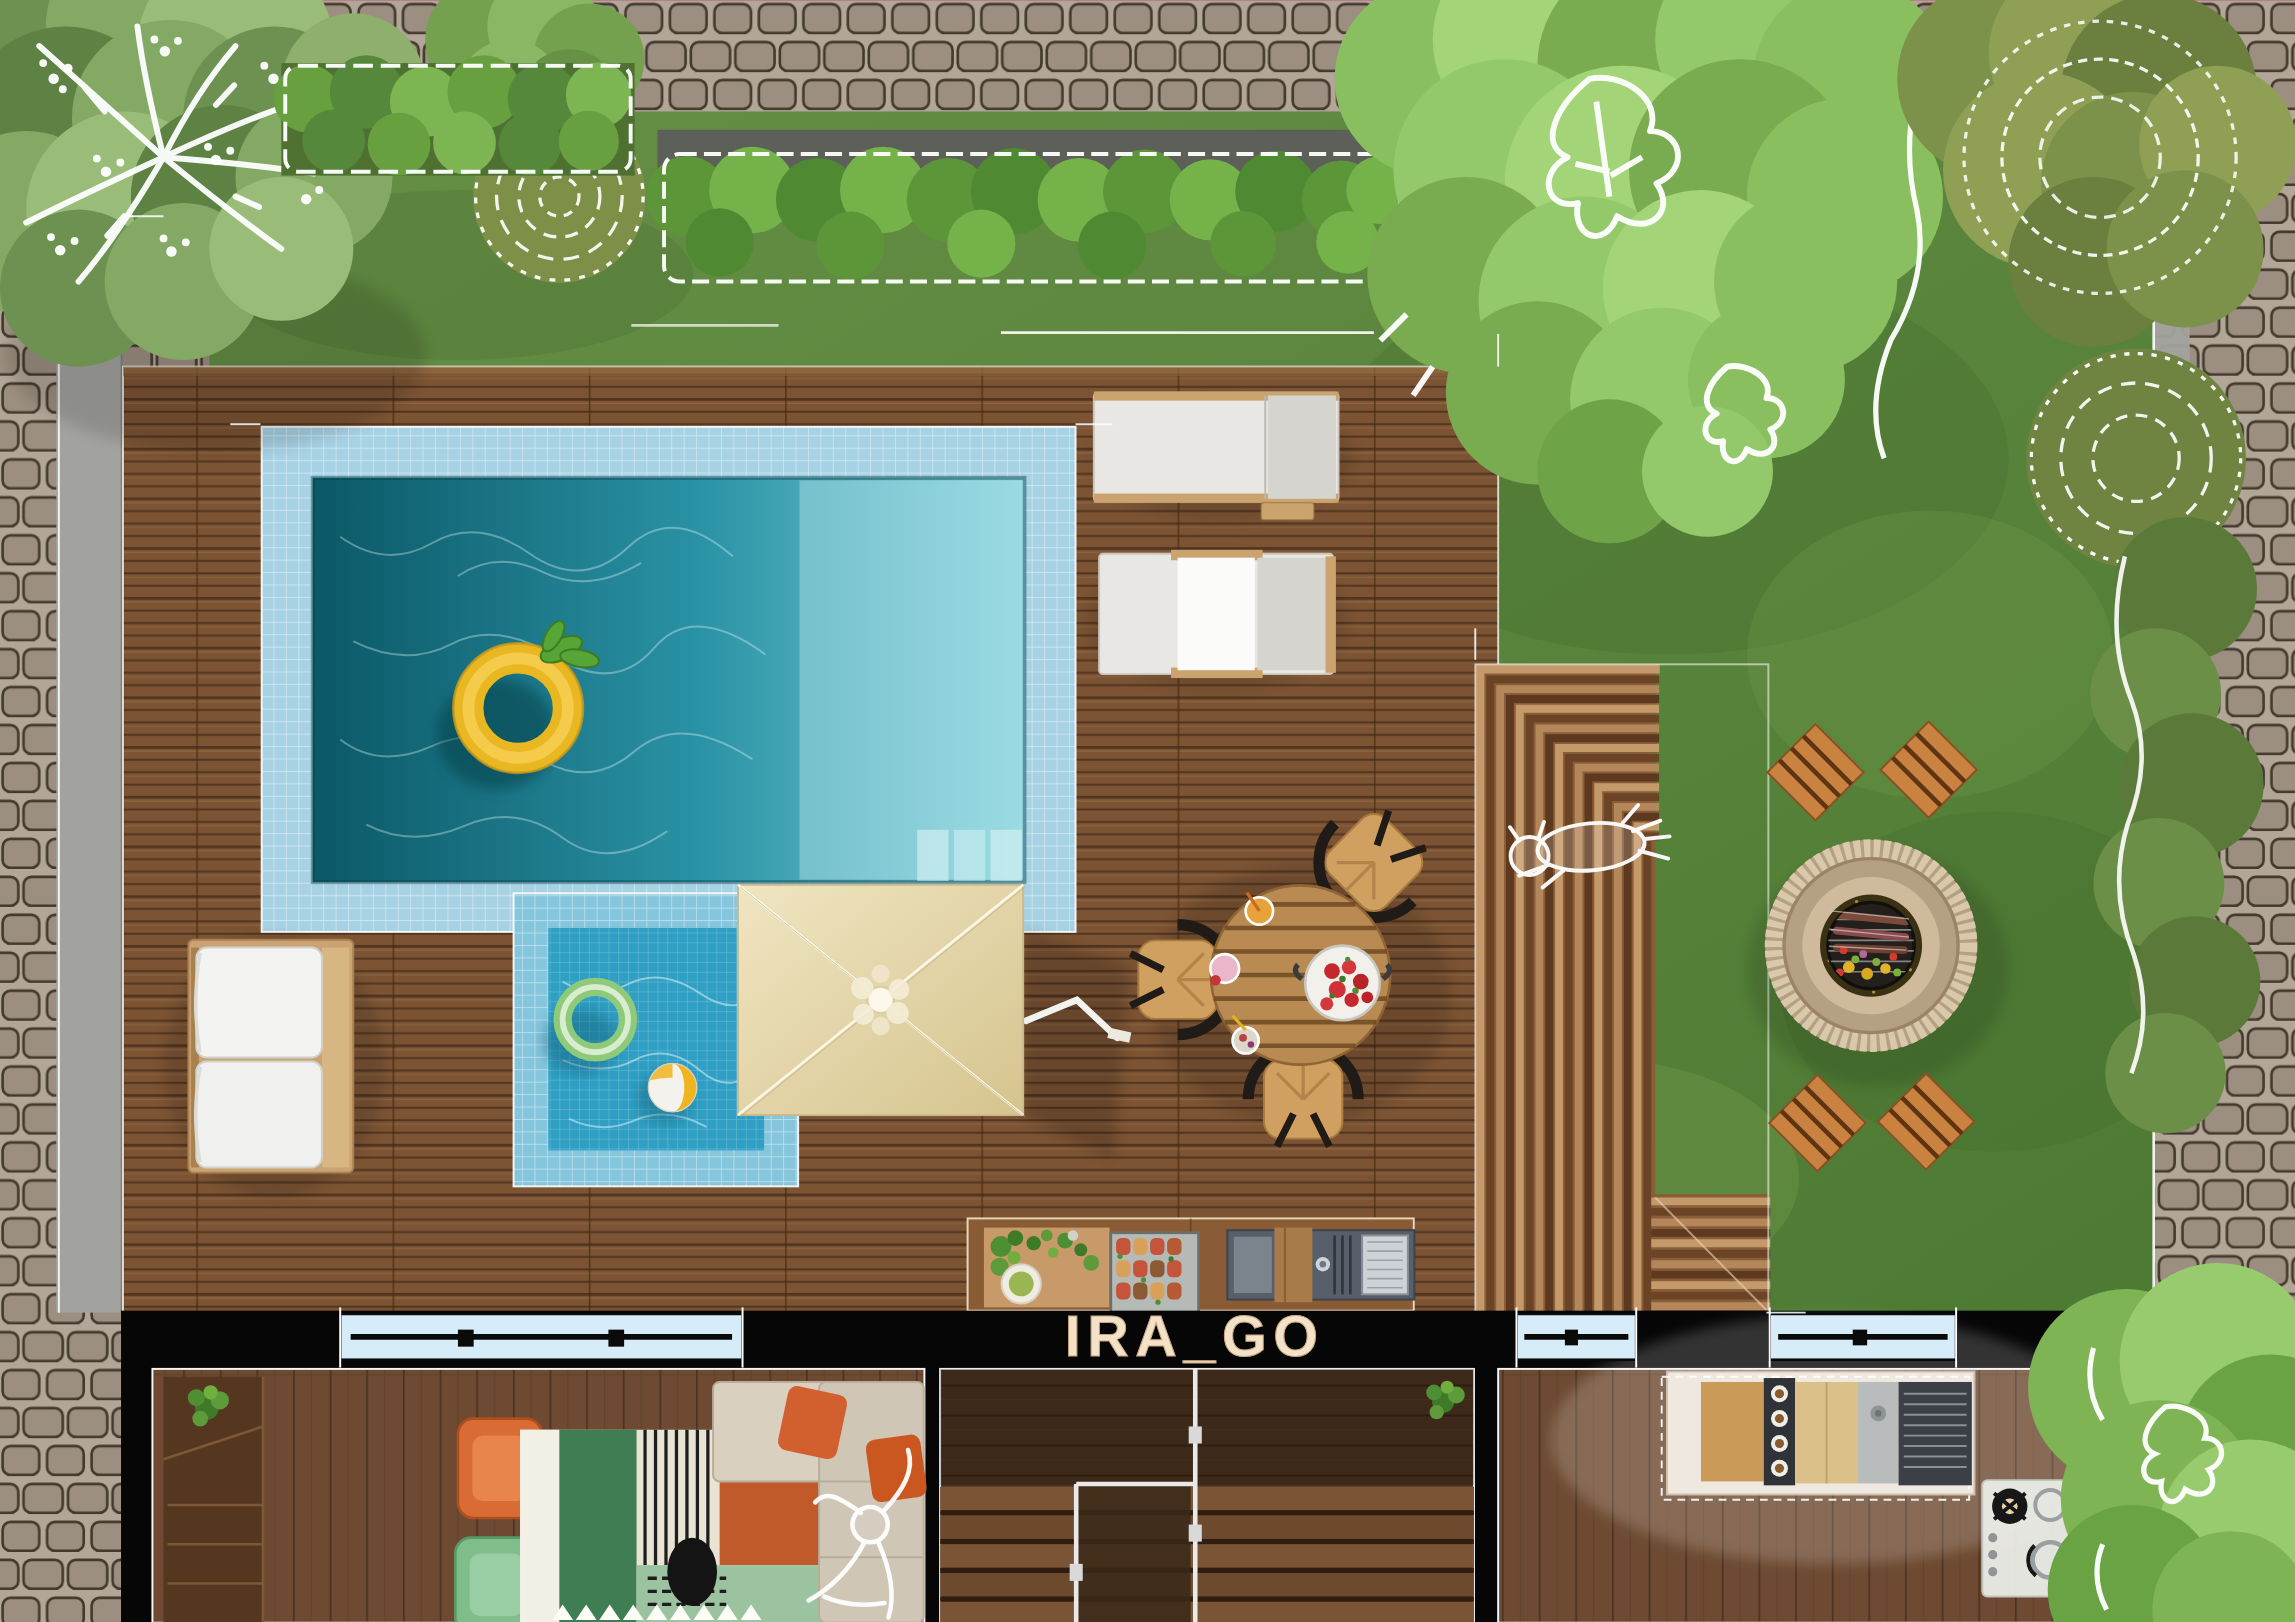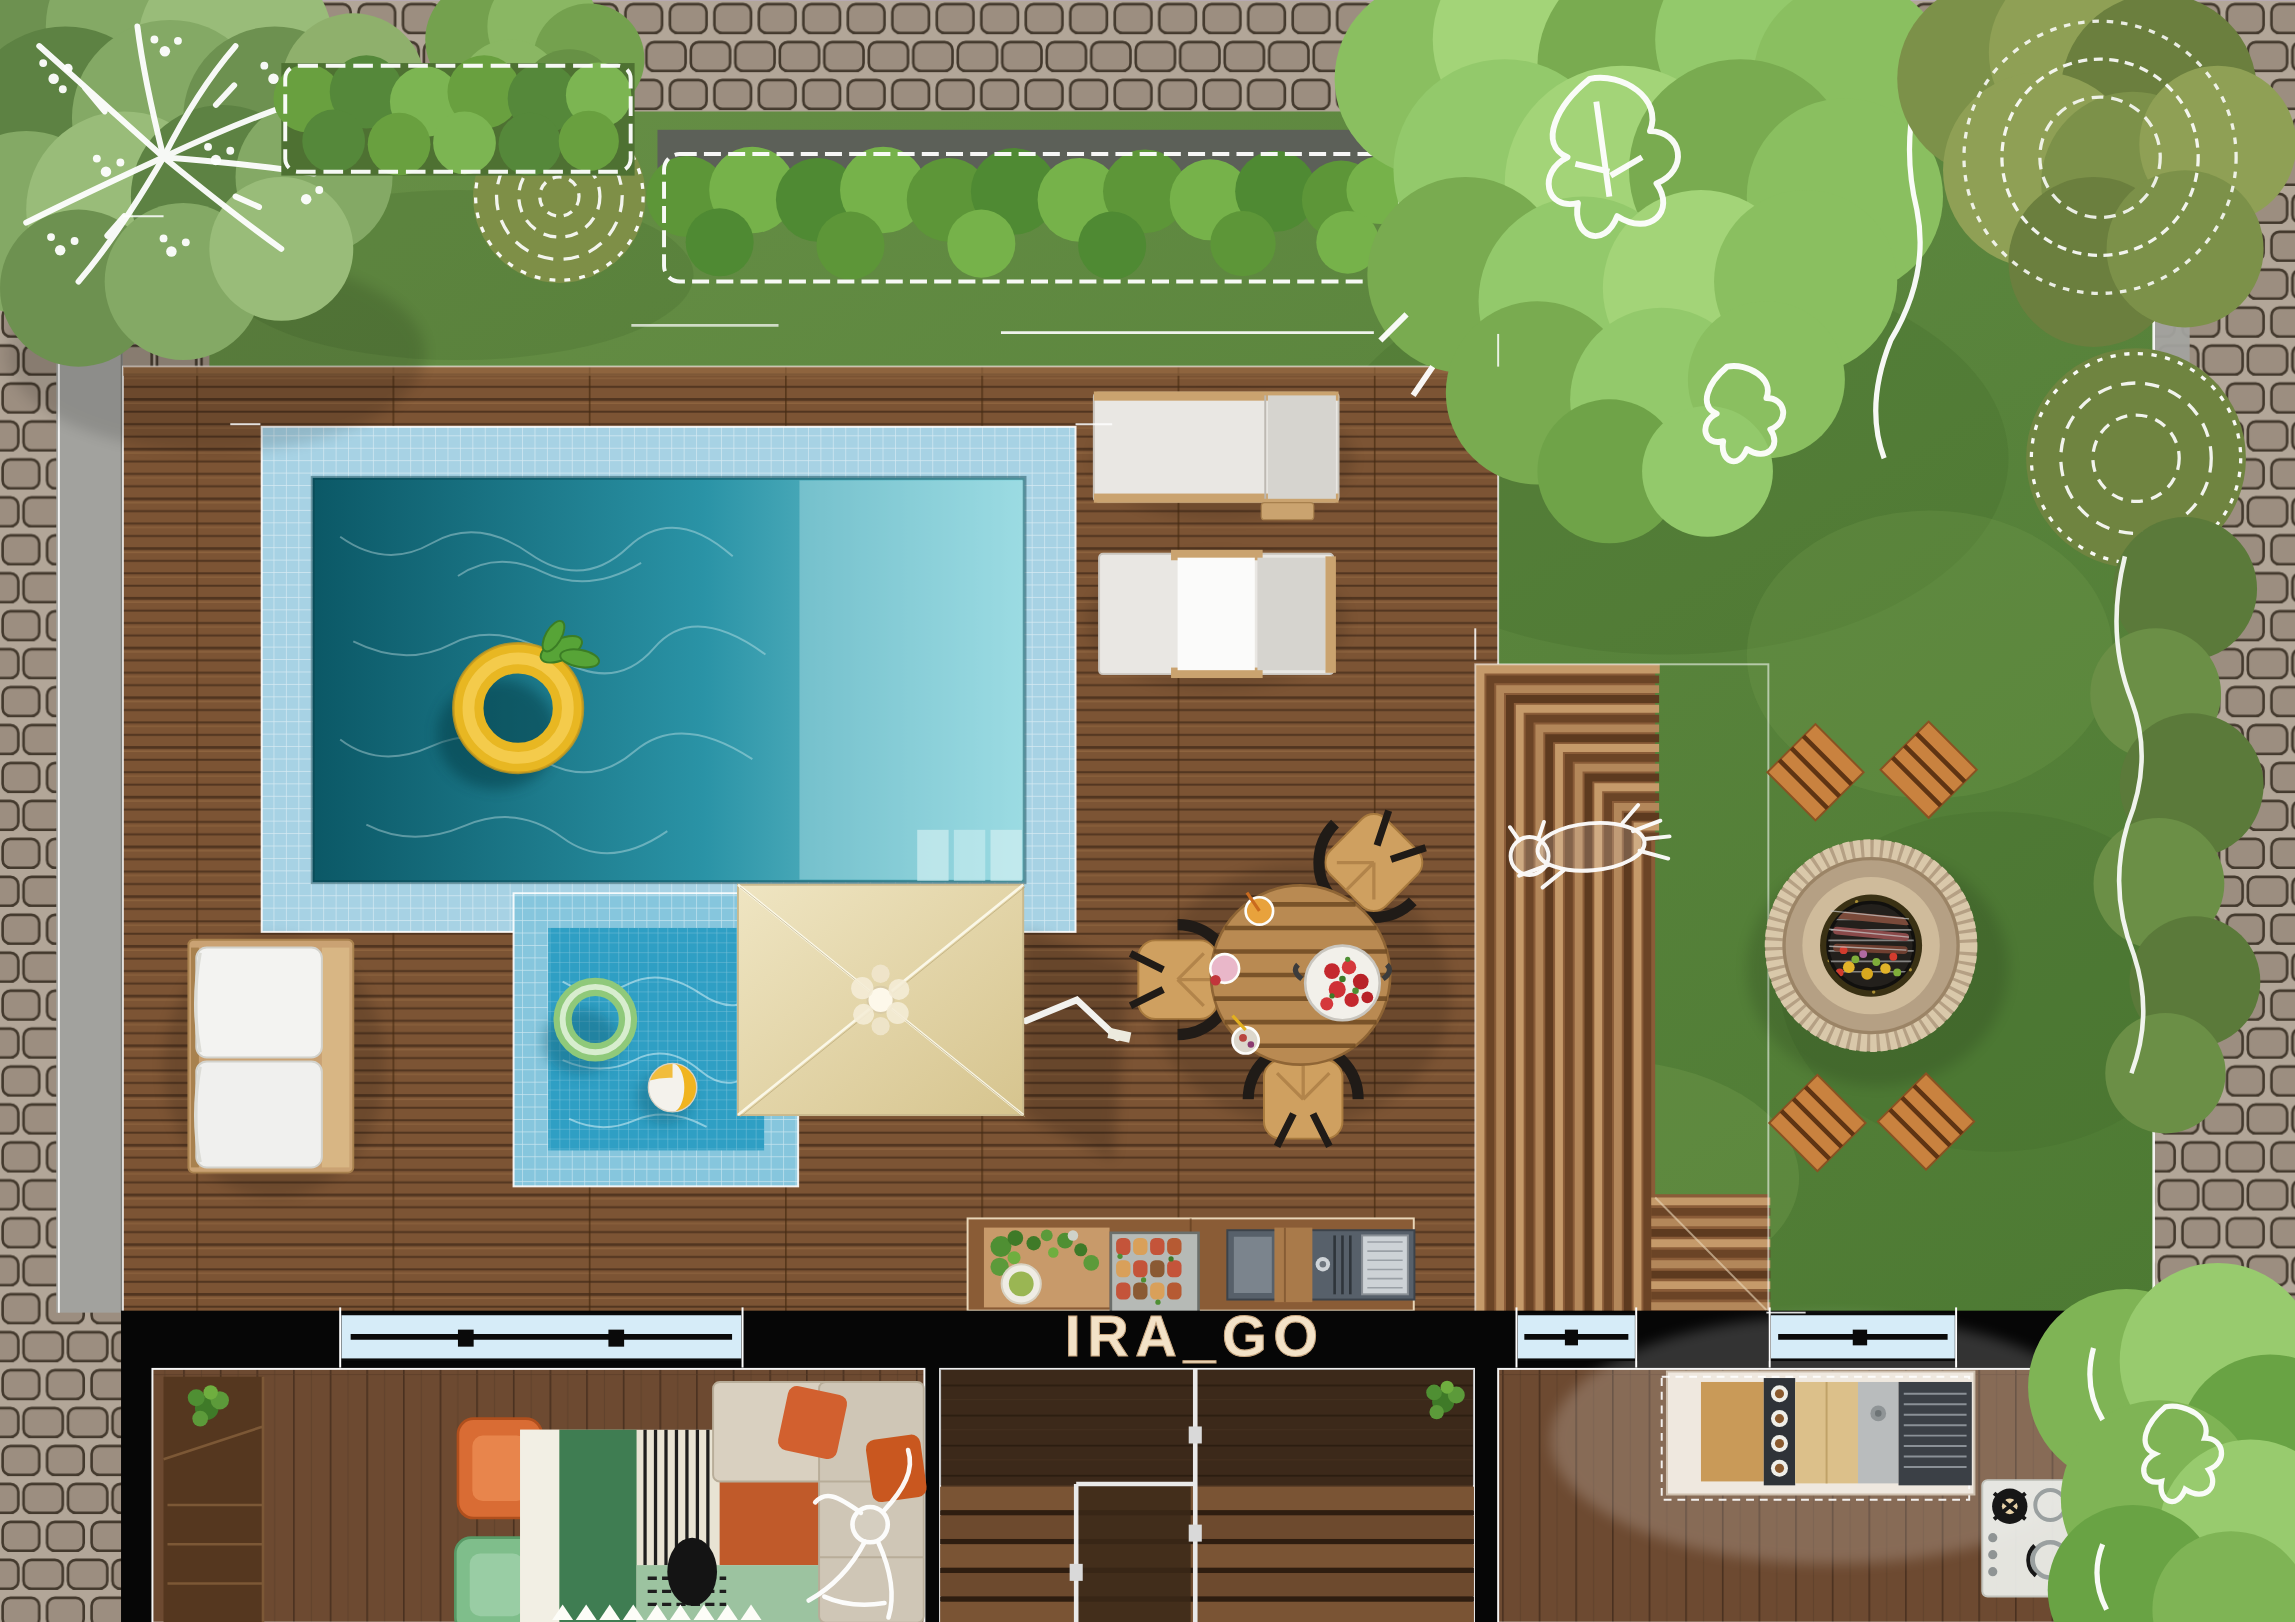--- a/index.html
+++ b/index.html
@@ -1,16 +1,16 @@
 <!DOCTYPE html>
 <html style="--cobbleBg: #b2a698; --cobbleStone: #9c8e80; --cobbleLine: #43392d; --concrete: #a2a29e; --lawnLight: #678f46; --lawnDark: #4d7a33; --deck: #7c5434; --deckLine: #513520; --poolTile: #a7d2e4; --poolDeep: #0b5866; --poolMid: #2a93a6; --poolShallow: #85d3dc; --kiddieWater: #2f9fc4; --umbrella: #e7dab0; --wall: #060606; --windowGlass: #d6ecf8; --cream: #f3e2c7; --orangeAccent: #d96c34; --greenChair: #7fbe8b; --sofaBeige: #d9d0c0; --firePitRing: #cfbb9b; --stoolWood: #c9823f; --tableWood: #b98a52; --sketchWhite: #ffffff;font-size:10.5px"><head>
 <meta charset="utf-8">
 <style>
   html,body{margin:0;padding:0;background:#202020;}
-  .stage{position:relative;width:2295px;height:1623px;overflow:hidden;background:#c4b5fd;
+  .stage{position:relative;width:2295px;height:1623px;overflow:hidden;background:#be185d;
          font-family:"Liberation Sans", sans-serif;}
   svg{position:absolute;inset:0;display:block;}
   text.watermark{font-family:"Liberation Sans", sans-serif;font-weight:bold;letter-spacing:10px;}
 </style>
 </head>
 <body>
 
 <div class="stage">
 <svg viewBox="0 0 3508 2480" width="2295" height="1623" xmlns="http://www.w3.org/2000/svg">
   <defs>

